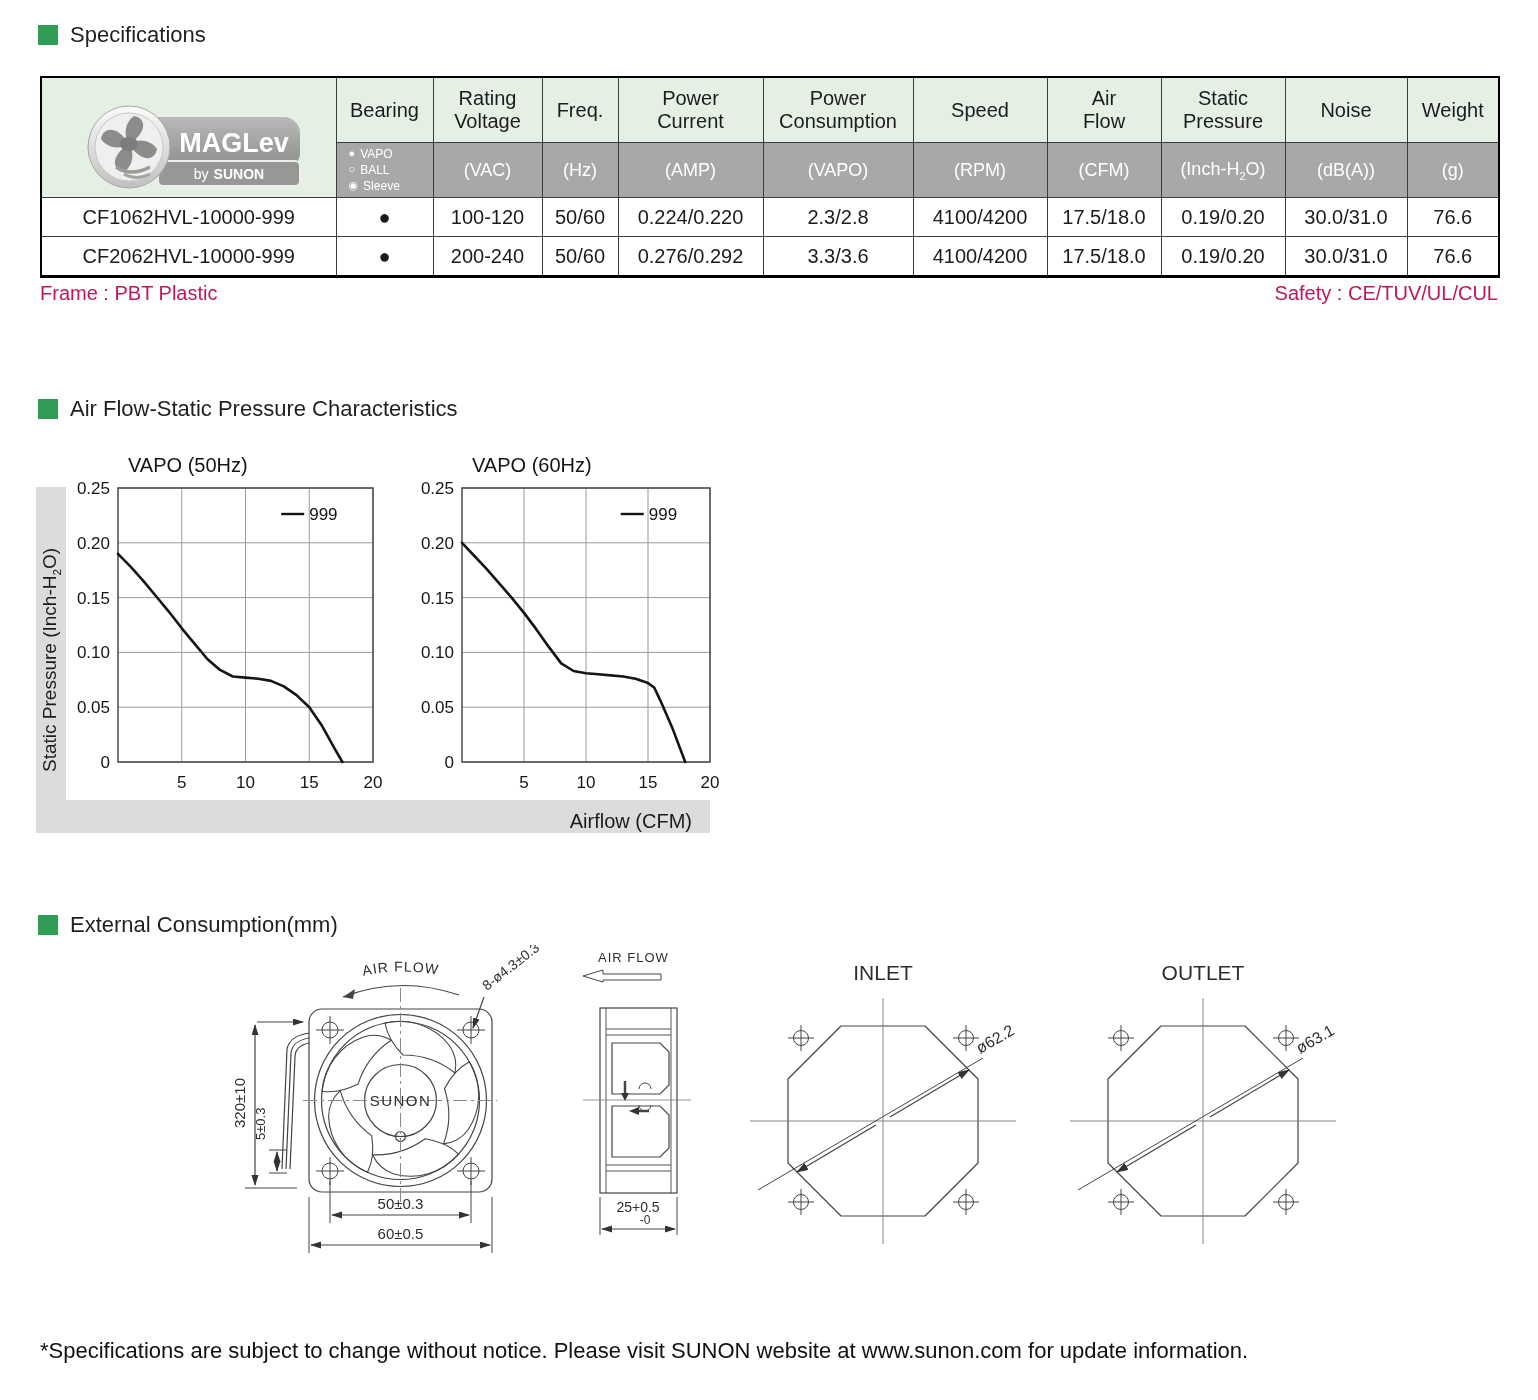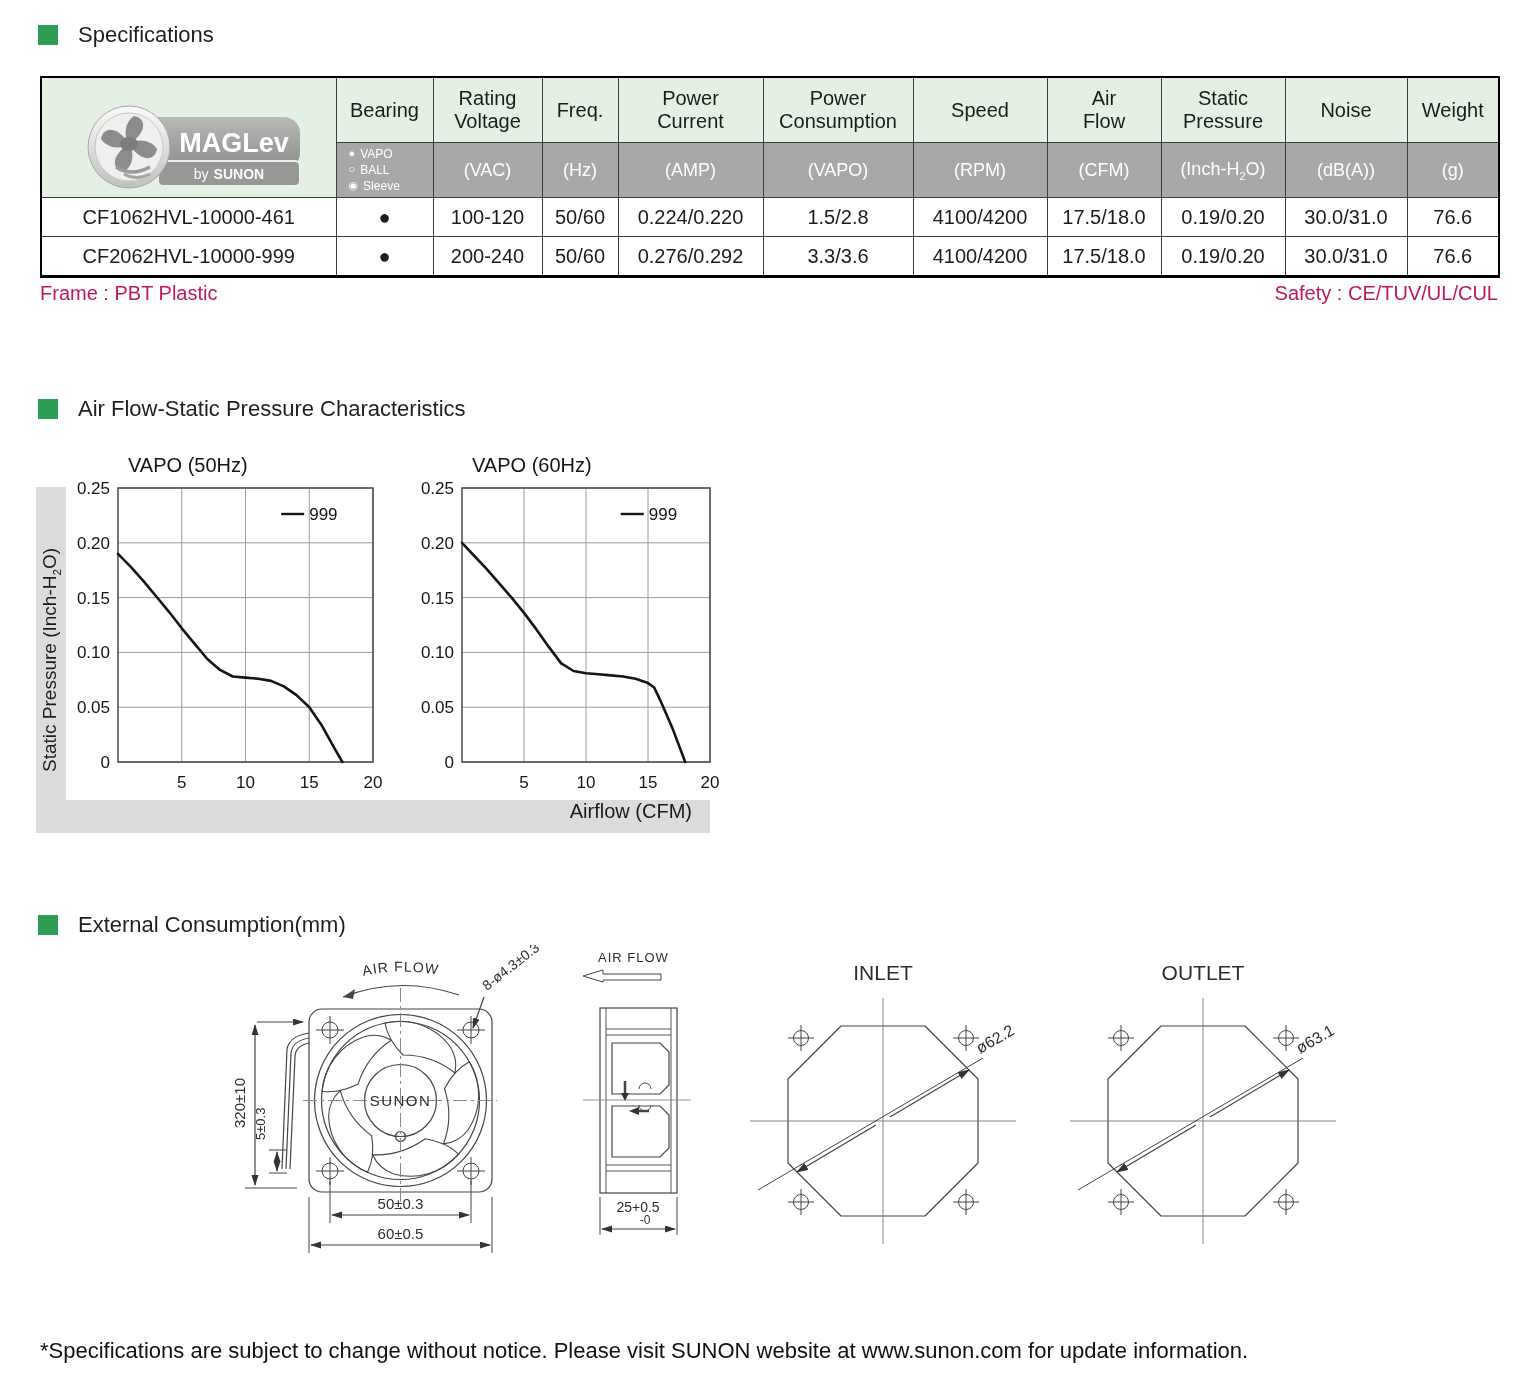--- a/index.html
+++ b/index.html
@@ -1,19 +1,19 @@
 <!DOCTYPE html>
 <html><head>
 <meta charset="utf-8">
 <style>
   html,body{margin:0;padding:0;background:#fff;}
   .page{position:relative;width:1538px;height:1400px;background:#fff;overflow:hidden;
         font-family:"Liberation Sans","DejaVu Sans",sans-serif;color:#1c1c1c;}
   
-  .sec{position:absolute;display:flex;align-items:center;gap:20px;font-size:22px;color:#1f1f1f;}
+  .sec{position:absolute;display:flex;align-items:center;gap:12px;font-size:22px;color:#1f1f1f;}
   .bullet{width:20px;height:20px;background:#2f9e54;flex:0 0 auto;}
   
   table.spec{position:absolute;left:40px;top:76px;width:1458px;border-collapse:collapse;table-layout:fixed;
              border:2px solid #000;border-bottom-width:3px;}
   table.spec td,table.spec th{border:1px solid #3c3c3c;text-align:center;vertical-align:middle;
              padding:0;font-weight:400;}
   .hd{background:#e3f0e3;height:64px;font-size:20px;line-height:1.15;white-space:pre-line;color:#1c1c1c;}
   .unit{background:#a8a8a6;color:#fff;height:54px;font-size:18px;}
   .unit sub,.ylabel sub{font-size:0.62em;}
   .drow td{height:38px;font-size:20px;background:#fff;}
@@ -23,21 +23,21 @@
   .blegend .sym{font-size:11px;}
   .dot{font-size:15px;}
   
   .tnotes{position:absolute;left:40px;top:282px;width:1458px;display:flex;justify-content:space-between;
           font-size:20px;color:#be185d;}
   
   .band-v{position:absolute;left:36px;top:487px;width:30px;height:346px;background:#dcdcdc;
           display:flex;align-items:center;justify-content:center;}
   .ylabel{transform:rotate(-90deg);white-space:nowrap;font-size:19px;color:#1c1c1c;}
   .band-h{position:absolute;left:66px;top:800px;width:644px;height:33px;background:#dcdcdc;
-          display:flex;align-items:flex-start;justify-content:flex-end;padding-right:18px;box-sizing:border-box;}
+          display:flex;align-items:flex-end;justify-content:flex-end;padding-right:18px;box-sizing:border-box;}
   .xlabel{font-size:20px;color:#1c1c1c;}
   .chart-title{position:absolute;top:454px;font-size:20px;color:#151515;}
   .chart-host{position:absolute;top:478px;}
   svg{font-family:inherit;}
   
   .draw{position:absolute;}
   .draw text{fill:#2e2e2e;}
   
   .fnote{position:absolute;left:40px;font-size:22px;color:#111;}
 </style>
@@ -133,26 +133,26 @@
       <td class="unit">(Hz)</td>
       <td class="unit">(AMP)</td>
       <td class="unit">(VAPO)</td>
       <td class="unit">(RPM)</td>
       <td class="unit">(CFM)</td>
       <td class="unit">(Inch-H<sub>2</sub>O)</td>
       <td class="unit">(dB(A))</td>
       <td class="unit">(g)</td>
     </tr>
     <tr class="drow">
-      <td>CF1062HVL-10000-461</td>
+      <td>CF1062HVL-10000-999</td>
       <td class="dot">●</td>
       <td>100-120</td>
       <td>50/60</td>
       <td>0.224/0.220</td>
-      <td>1.5/2.8</td>
+      <td>2.3/2.8</td>
       <td>4100/4200</td>
       <td>17.5/18.0</td>
       <td>0.19/0.20</td>
       <td>30.0/31.0</td>
       <td>76.6</td>
     </tr>
     <tr class="drow">
       <td>CF2062HVL-10000-999</td>
       <td class="dot">●</td>
       <td>200-240</td>

